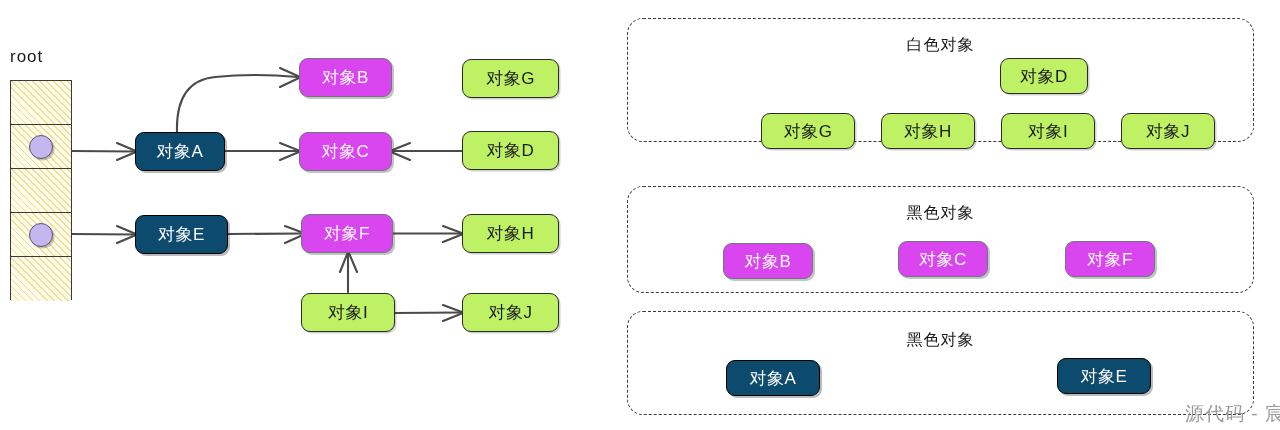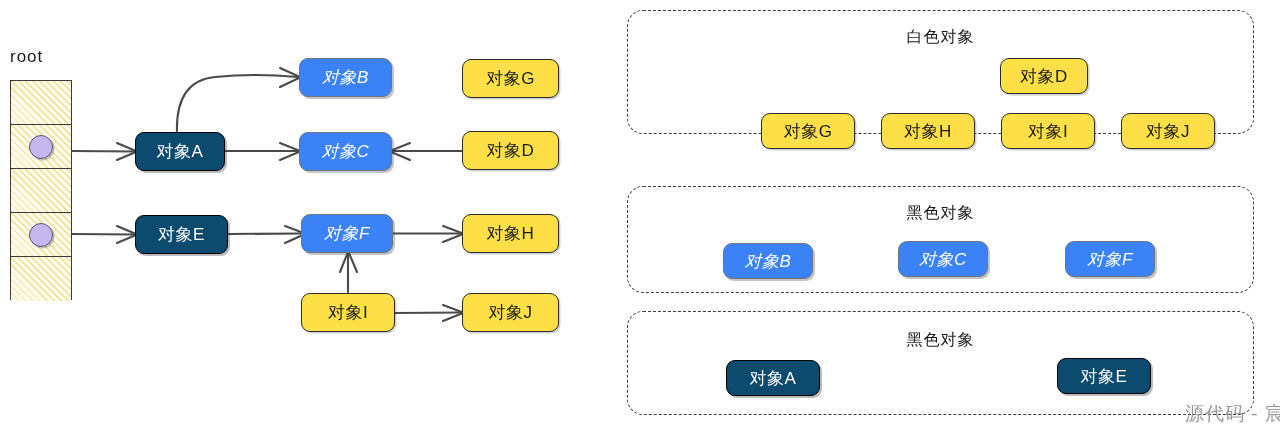--- a/index.html
+++ b/index.html
@@ -37,31 +37,30 @@
     display: flex;
     align-items: center;
     justify-content: center;
     border-radius: 9px;
     font-size: 17px;
     letter-spacing: 0.5px;
     white-space: nowrap;
     user-select: none;
   }
   .node-white {
-    background: #fde047;
+    background: #bef264;
     color: #1b1b1b;
     border: 1.6px solid #2b2b2b;
     box-shadow: 1.5px 1.5px 0 rgba(40,40,40,0.22);
   }
   .node-gray {
-    background: #3b82f6;
+    background: #d946ef;
     color: #ffffff;
     border: 1.6px solid #6f7681;
     box-shadow: 2px 2px 0 rgba(60,60,60,0.30);
-    font-style: italic;
   }
   .node-black {
     background: #0c4a6e;
     color: #ffffff;
     border: 1.6px solid #000000;
     box-shadow: 2px 2px 0 rgba(60,60,60,0.35);
   }
 
   
   .root-label {
@@ -219,21 +218,21 @@
   <div class="node node-gray" style="left:301px; top:214px; width:92px; height:39px;">对象F</div>
 
   <div class="node node-white" style="left:462px; top:59px; width:97px; height:39px;">对象G</div>
 
   <div class="node node-white" style="left:462px; top:214px; width:97px; height:39px;">对象H</div>
 
   <div class="node node-white" style="left:301px; top:293px; width:94px; height:39px;">对象I</div>
 
   <div class="node node-white" style="left:462px; top:293px; width:97px; height:39px;">对象J</div>
 
-  <div class="panel" style="left:627px; top:10px; width:627px; height:124px;">
+  <div class="panel" style="left:627px; top:18px; width:627px; height:124px;">
     <div class="panel-title" style="top:16px;">白色对象</div>
   </div>
   <div class="node node-white" style="left:1000px; top:58px; width:88px; height:36px;">对象D</div>
   <div class="node node-white" style="left:761px; top:113px; width:94px; height:36px;">对象G</div>
   <div class="node node-white" style="left:881px; top:113px; width:94px; height:36px;">对象H</div>
   <div class="node node-white" style="left:1001px; top:113px; width:94px; height:36px;">对象I</div>
   <div class="node node-white" style="left:1121px; top:113px; width:94px; height:36px;">对象J</div>
 
   <div class="panel" style="left:627px; top:186px; width:627px; height:107px;">
     <div class="panel-title" style="top:16px;">黑色对象</div>

